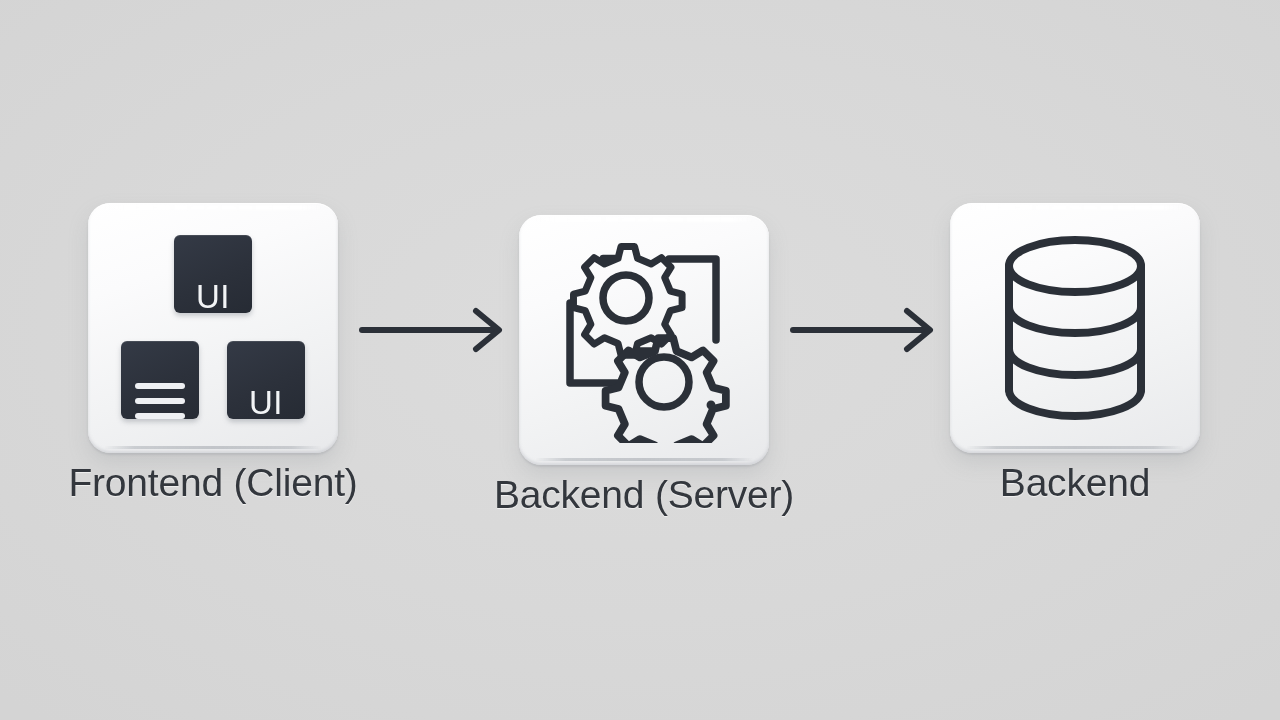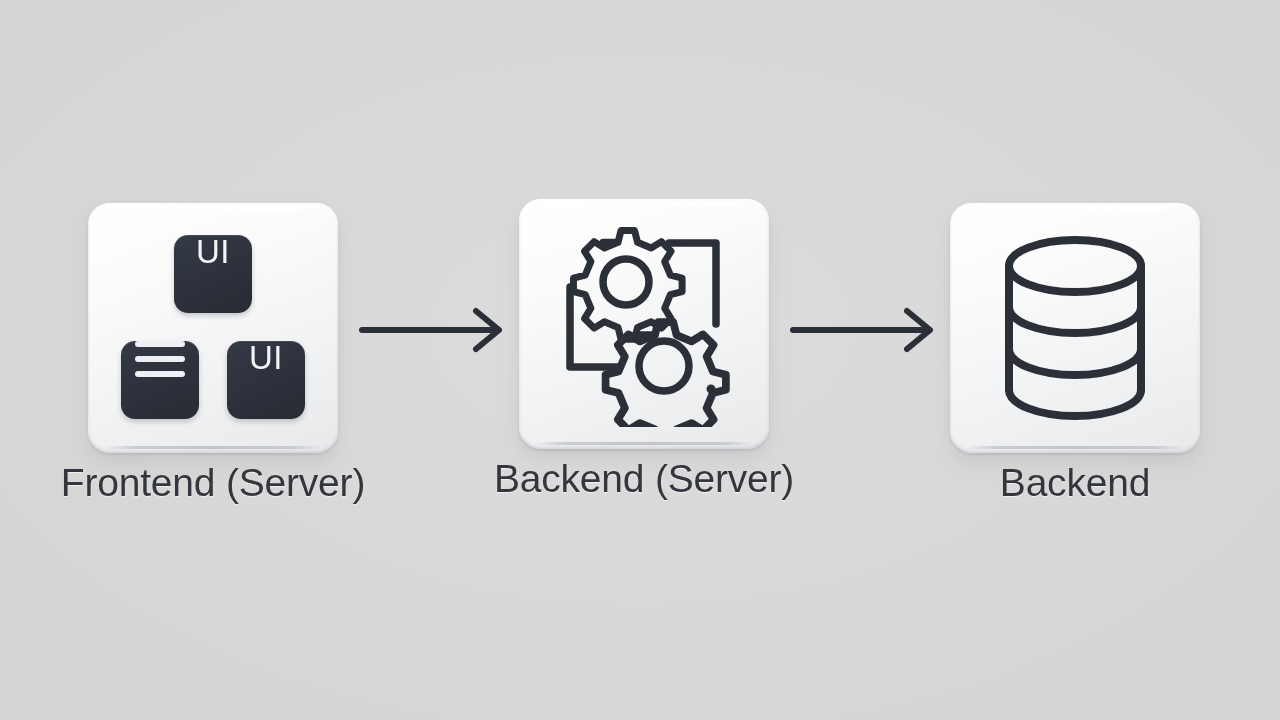--- a/index.html
+++ b/index.html
@@ -23,21 +23,21 @@
     background:
       radial-gradient(ellipse 900px 520px at 640px 330px, #dcdcdc 0%, #d8d8d8 55%, #d4d4d4 100%);
   }
 
   
   .node {
     position: absolute;
     width: 250px;
   }
   .node-1 { left: 88px;  top: 203px; }
-  .node-2 { left: 519px; top: 199px; }
+  .node-2 { left: 519px; top: 215px; }
   .node-3 { left: 950px; top: 203px; }
 
   .card {
     position: relative;
     width: 250px;
     height: 250px;
     border-radius: 22px;
     background:
       linear-gradient(160deg, #ffffff 0%, #fbfbfc 28%, #f2f3f4 62%, #e8e9eb 100%);
     box-shadow:
@@ -102,26 +102,26 @@
 
   
   .fe-grid {
     position: relative;
     width: 200px;
     height: 186px;
   }
   .tile {
     position: absolute;
     background: linear-gradient(155deg, #343a46 0%, #2c313b 55%, #262b34 100%);
-    border-radius: 14px;
+    border-radius: 6px;
     box-shadow:
       0 3px 5px rgba(110,114,122,0.35),
       inset 0 1px 0 rgba(255,255,255,0.10);
     display: flex;
-    align-items: flex-start;
+    align-items: flex-end;
     justify-content: center;
   }
   .tile-ui-top    { width: 78px; height: 78px; left: 61px;  top: 0px; }
   .tile-menu      { width: 78px; height: 78px; left: 8px;   top: 106px; }
   .tile-ui-bottom { width: 78px; height: 78px; left: 114px; top: 106px; }
 
   .tile-label {
     color: #f2f4f6;
     font-size: 33px;
     font-weight: 400;
@@ -176,21 +176,21 @@
             </span>
           </div>
 
           <div class="tile tile-ui-bottom">
             <span class="tile-label">UI</span>
           </div>
 
         </div>
       </div>
     </div>
-    <div class="caption">Frontend (Server)</div>
+    <div class="caption">Frontend (Client)</div>
   </div>
 
   <div class="arrow arrow-1">
     <svg class="icon-svg" width="152" height="52" viewBox="0 0 152 52">
       <g fill="none" stroke="#2b3038" stroke-width="6" stroke-linecap="round" stroke-linejoin="round">
         <line x1="4" y1="26" x2="138" y2="26"></line>
         <polyline points="118,7 141,26 118,45"></polyline>
       </g>
     </svg>
   </div>

